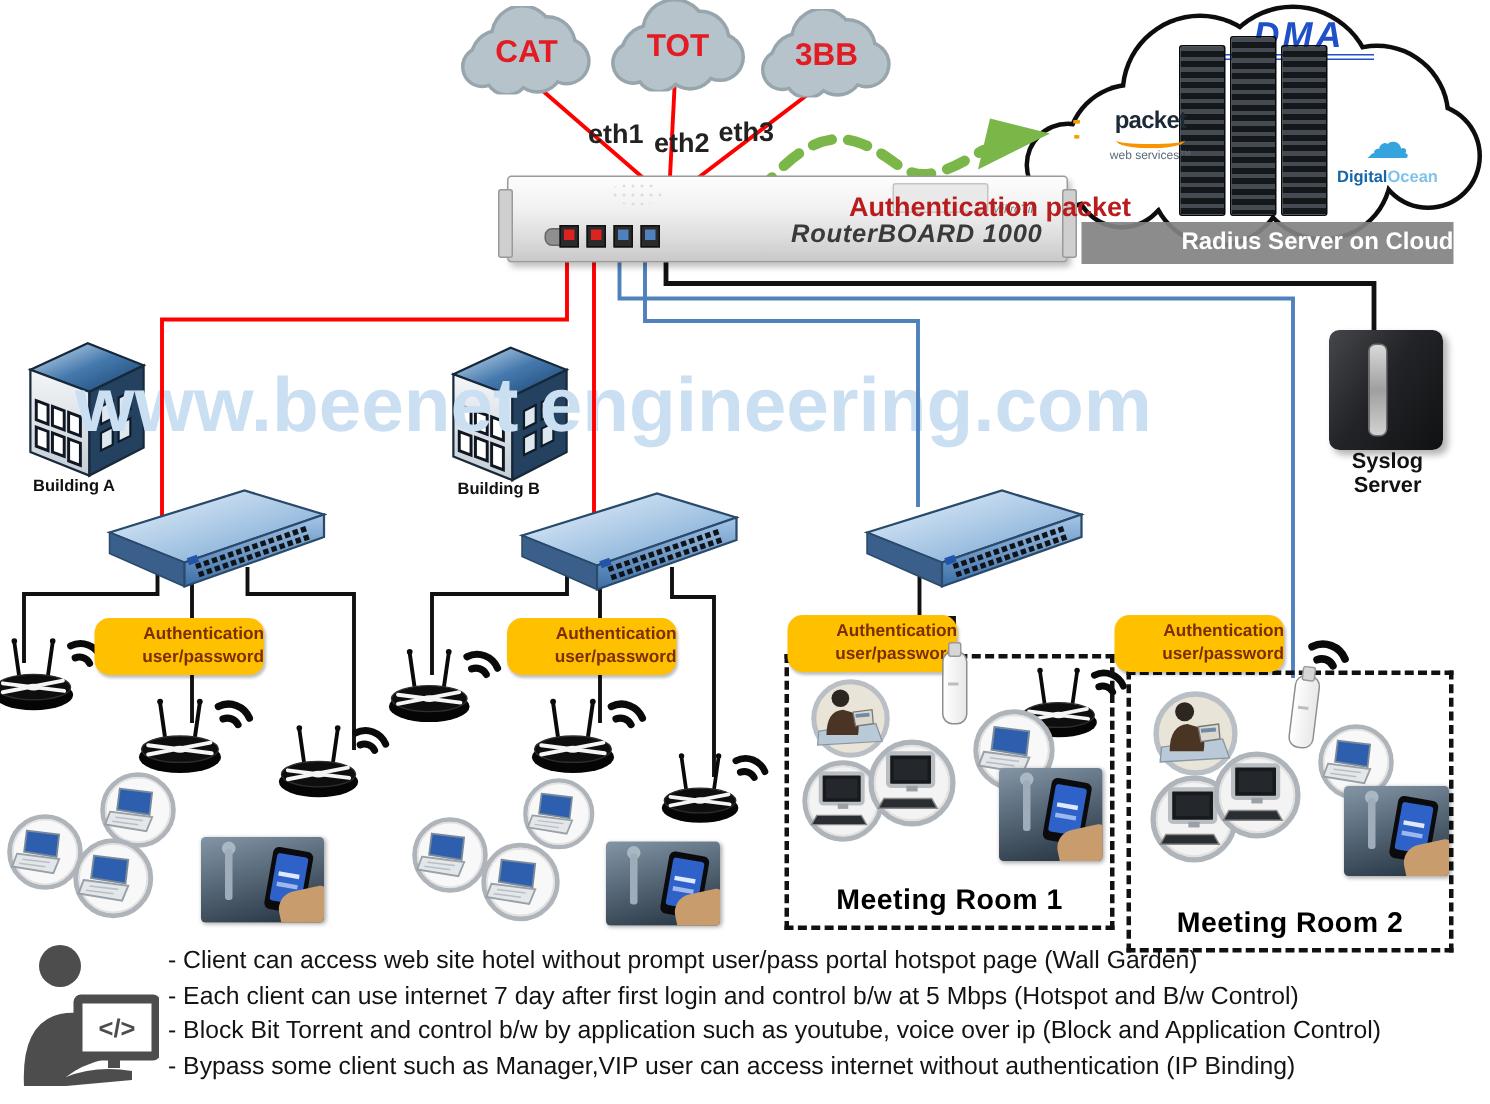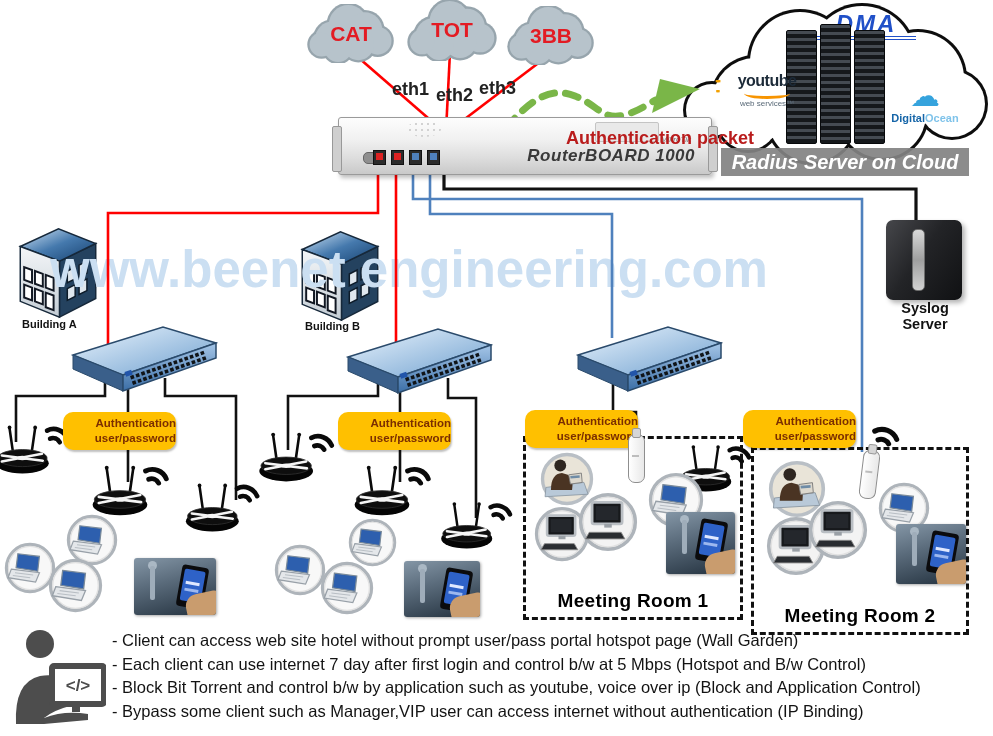--- a/index.html
+++ b/index.html
@@ -46,21 +46,21 @@
   #aws{left:727px;top:74px;width:80px;text-align:center;}
   #aws .a1{font-size:16px;font-weight:bold;color:#1c2a38;letter-spacing:-.5px;line-height:14px;display:block;}
   #aws .sw{display:block;width:46px;height:8px;margin:0 auto;border-bottom:3px solid #f79400;border-radius:50%;}
   #aws .a2{font-size:8px;color:#5a6a78;display:block;}
   #aws .dots{position:absolute;left:-12px;top:2px;font-size:9px;color:#f2a000;letter-spacing:-2px;}
   #do{left:886px;top:84px;width:78px;text-align:center;}
   #do .cg{font-size:30px;line-height:24px;color:#35a3dd;display:block;}
   #do .t{font-size:11px;font-weight:bold;}
   #do .t .p1{color:#1565a8;} #do .t .p2{color:#7fc3ea;}
   #banner{left:721px;top:148px;width:248px;height:28px;background:rgba(130,130,130,.92);
-    color:#fff;font-size:20px;font-weight:bold;text-align:center;line-height:28px;font-style:italic;}
+    color:#fff;font-size:16px;font-weight:bold;text-align:right;line-height:28px;}
 
   .bldlbl{font-size:11px;font-weight:bold;color:#111;}
   #sysbox{left:886px;top:220px;width:76px;height:80px;border-radius:7px;
     background:linear-gradient(125deg,#46474b 0%,#232427 45%,#101113 100%);
     box-shadow:3px 3px 5px rgba(0,0,0,.3);}
   #sysbox .slot{position:absolute;left:26px;top:9px;width:11px;height:60px;border-radius:5px;
     background:linear-gradient(180deg,#d9d9d9,#9f9f9f 50%,#d2d2d2);border:1px solid #6e6e6e;}
   #syslbl{left:882px;top:300px;width:86px;text-align:center;font-size:14.5px;font-weight:bold;color:#111;}
 
   .legrow{display:flex;align-items:center;height:16px;}
@@ -368,21 +368,21 @@
   <div id="authpkt" class="abs ov">Authentication packet</div>
 
   <div id="dma" class="abs ov">DMA</div>
   <div id="racks" class="abs ov">
     <div class="tower"></div>
     <div class="tower mid"></div>
     <div class="tower"></div>
   </div>
   <div id="aws" class="abs ov">
     <span class="dots">▪▪▪<br>▪▪</span>
-    <span class="a1">youtube</span>
+    <span class="a1">packet</span>
     <span class="sw"></span>
     <span class="a2">web services™</span>
   </div>
   <div id="do" class="abs ov">
     <span class="cg">☁</span>
     <span class="t"><span class="p1">Digital</span><span class="p2">Ocean</span></span>
   </div>
   <div id="banner" class="abs ov">Radius Server on Cloud</div>
 
   <div class="abs ov bldlbl" style="left:22px;top:318px">Building A</div>

